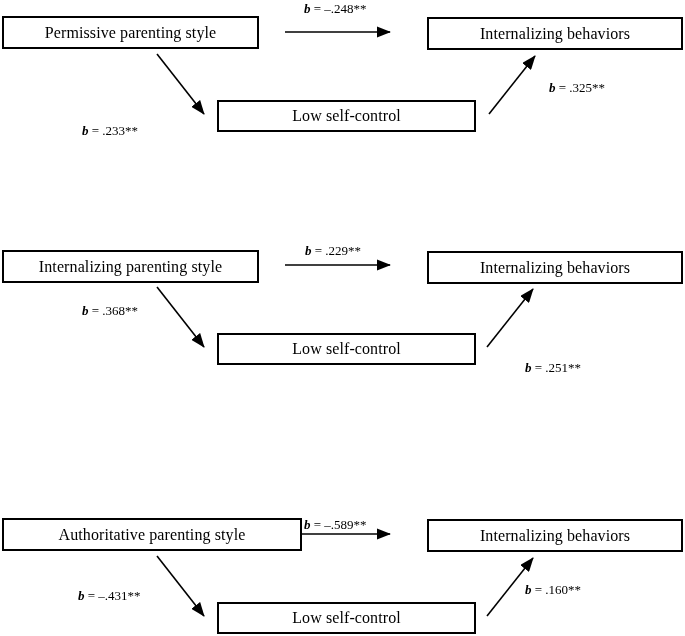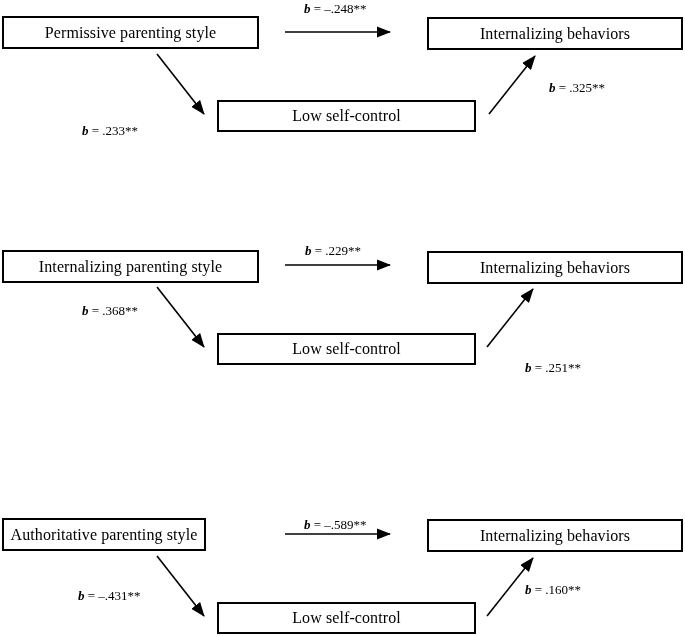--- a/index.html
+++ b/index.html
@@ -140,21 +140,21 @@
       <defs>
         <marker id="ah3" markerWidth="9" markerHeight="7" refX="8.4" refY="3.5" orient="auto" markerUnits="strokeWidth">
           <polygon points="0,0 9,3.5 0,7" fill="#000000"></polygon>
         </marker>
       </defs>
       <line x1="285" y1="32" x2="390" y2="32" marker-end="url(#ah3)"></line>
       <line x1="157" y1="54" x2="204" y2="114" marker-end="url(#ah3)"></line>
       <line x1="487" y1="114" x2="533" y2="56" marker-end="url(#ah3)"></line>
     </svg>
 
-    <div class="node-box" style="left:2px; top:16px; width:204px; height:33px;">Authoritative parenting style</div>
+    <div class="node-box" style="left:2px; top:16px; width:300px; height:33px;">Authoritative parenting style</div>
 
     <div class="node-box" style="left:427px; top:17px; width:256px; height:33px;">Internalizing behaviors</div>
 
     <div class="node-box" style="left:217px; top:100px; width:259px; height:32px;">Low self-control</div>
 
     <div class="path-label" style="left:304px; top:16px;">
       <span class="coef-b">b</span><span> = –.589**</span>
     </div>
 
     <div class="path-label" style="left:78px; top:87px;">

